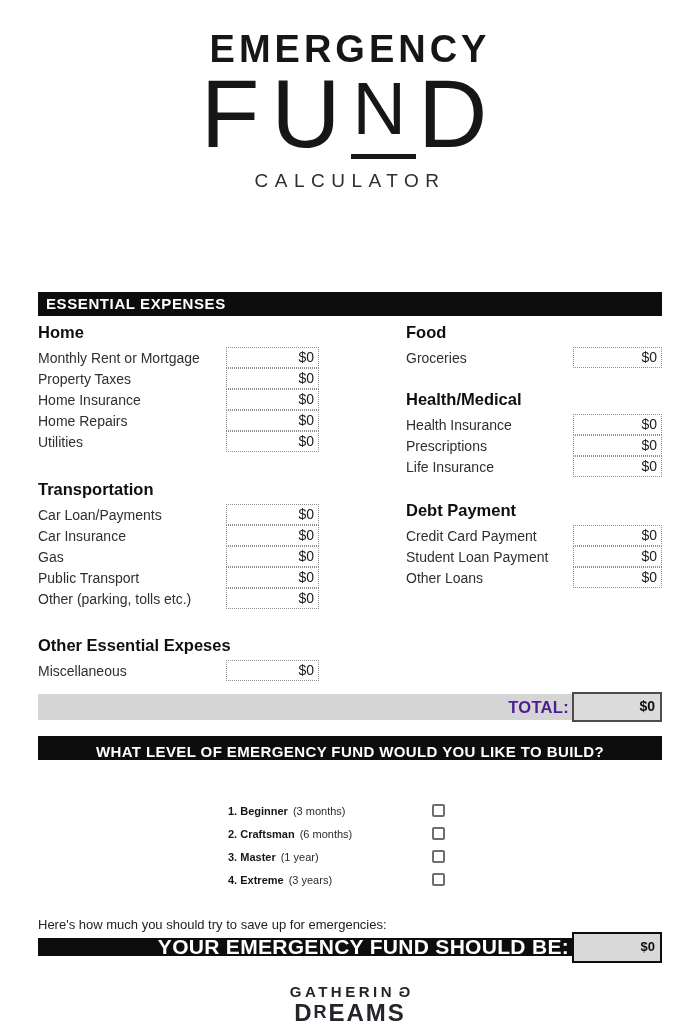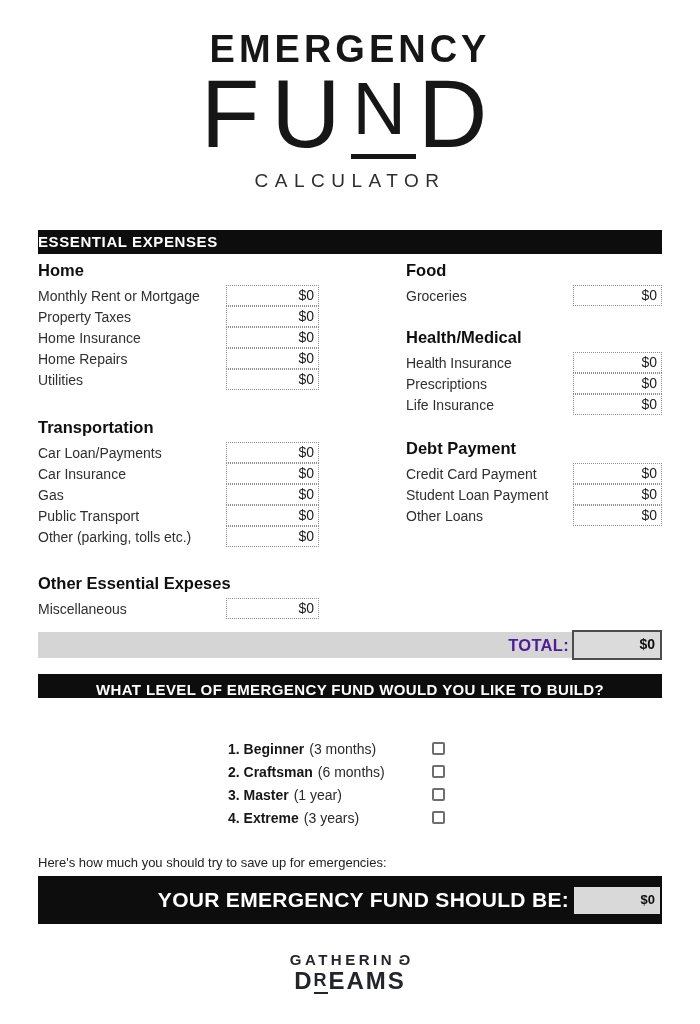--- a/index.html
+++ b/index.html
@@ -10,21 +10,21 @@
   
   .logo { text-align:center; padding-top:30px; }
   .logo-top { font-size:38px; font-weight:600; letter-spacing:4px; color:#161616; line-height:1.0; }
   .logo-fund { font-size:96px; font-weight:200; letter-spacing:12px; color:#161616; line-height:0.92; margin-top:2px; }
   .fund-n { display:inline-block; font-size:74px; position:relative; top:-13px; }
   .fund-n::after { content:""; position:absolute; left:-2px; right:2px; bottom:-16px; height:5px; background:#161616; }
   .logo-sub { font-size:19px; letter-spacing:6.5px; color:#2e2e2e; margin-top:12px; font-weight:400; }
 
   
   .black-bar { background:#0d0d0d; color:#ffffff; font-weight:bold; }
-  .essential-bar { margin-top:38px; height:24px; line-height:24px; font-size:15px; letter-spacing:0.6px; }
+  .essential-bar { margin-top:100px; height:24px; line-height:24px; font-size:15px; padding-left:8px; letter-spacing:0.6px; }
 
   
   .columns { display:flex; margin-top:7px; }
   .col-left { width:281px; margin-right:87px; }
   .col-right { width:256px; }
   .group-heading { font-size:16.5px; font-weight:bold; color:#0f0f0f; margin-bottom:5px; }
   .exp-row { display:flex; justify-content:space-between; align-items:center; height:21px; }
   .exp-label { font-size:14px; color:#2f2f2f; white-space:nowrap; }
   .exp-box { width:93px; height:21px; border:1px dotted #8f8f8f; background:#fff; font-size:14px; color:#1c1c1c; text-align:right; padding-right:4px; line-height:19px; }
   .col-right .exp-box { width:89px; }
@@ -36,28 +36,28 @@
   
   .total-row { position:relative; margin-top:11px; height:30px; display:flex; justify-content:flex-end; align-items:center; }
   .total-bg { position:absolute; left:0; right:0; top:2px; bottom:2px; background:#d5d5d5; }
   .total-label { position:relative; font-weight:bold; font-size:16.5px; letter-spacing:0.3px; color:#4c1d95; margin-right:3px; }
   .total-box { position:relative; width:90px; height:30px; background:#dbdbdb; border:2px solid #4d4d4d; font-weight:bold; font-size:14px; color:#0e0e0e; text-align:right; padding-right:5px; line-height:25px; }
 
   
   .question-bar { margin-top:14px; height:24px; line-height:31px; text-align:center; font-size:15px; letter-spacing:0.4px; }
   .levels { margin:39px 0 0 190px; }
   .level-row { display:flex; align-items:center; height:23px; }
-  .level-text { width:178px; overflow:hidden; white-space:nowrap; font-size:14px; color:#2a2a2a; }
+  .level-text { width:178px; overflow:hidden; white-space:nowrap; font-size:11px; color:#2a2a2a; }
   .level-name { font-weight:bold; color:#161616; }
   .level-detail { margin-left:5px; }
   .checkbox { width:13px; height:13px; border:2px solid #6e6e6e; border-radius:2px; margin-left:26px; background:#fff; flex:none; }
 
   
   .result-intro { margin-top:26px; font-size:13px; color:#222222; }
-  .result-bar { margin-top:6px; height:48px; display:flex; align-items:center; justify-content:flex-end; }
+  .result-bar { margin-top:6px; height:18px; display:flex; align-items:center; justify-content:flex-end; }
   .result-label { color:#ffffff; font-weight:bold; font-size:21px; letter-spacing:0.3px; margin-right:3px; white-space:nowrap; }
   .result-box { width:90px; height:31px; background:#d9d9d9; border:2px solid #0d0d0d; font-weight:bold; font-size:13px; color:#0e0e0e; text-align:right; padding-right:5px; line-height:26px; flex:none; }
 
   
   .footer { text-align:center; margin-top:27px; color:#23252a; }
   .footer-line1 { font-size:15px; letter-spacing:3.5px; font-weight:600; }
   .g-flip { display:inline-block; transform:scaleX(-1); }
   .footer-line2 { font-size:24px; letter-spacing:2px; font-weight:600; margin-top:-1px; }
   .dreams-r { display:inline-block; font-size:18px; position:relative; top:-3px; }
   .dreams-r::after { content:""; position:absolute; left:0; right:1px; bottom:-3px; height:2px; background:#23252a; }

